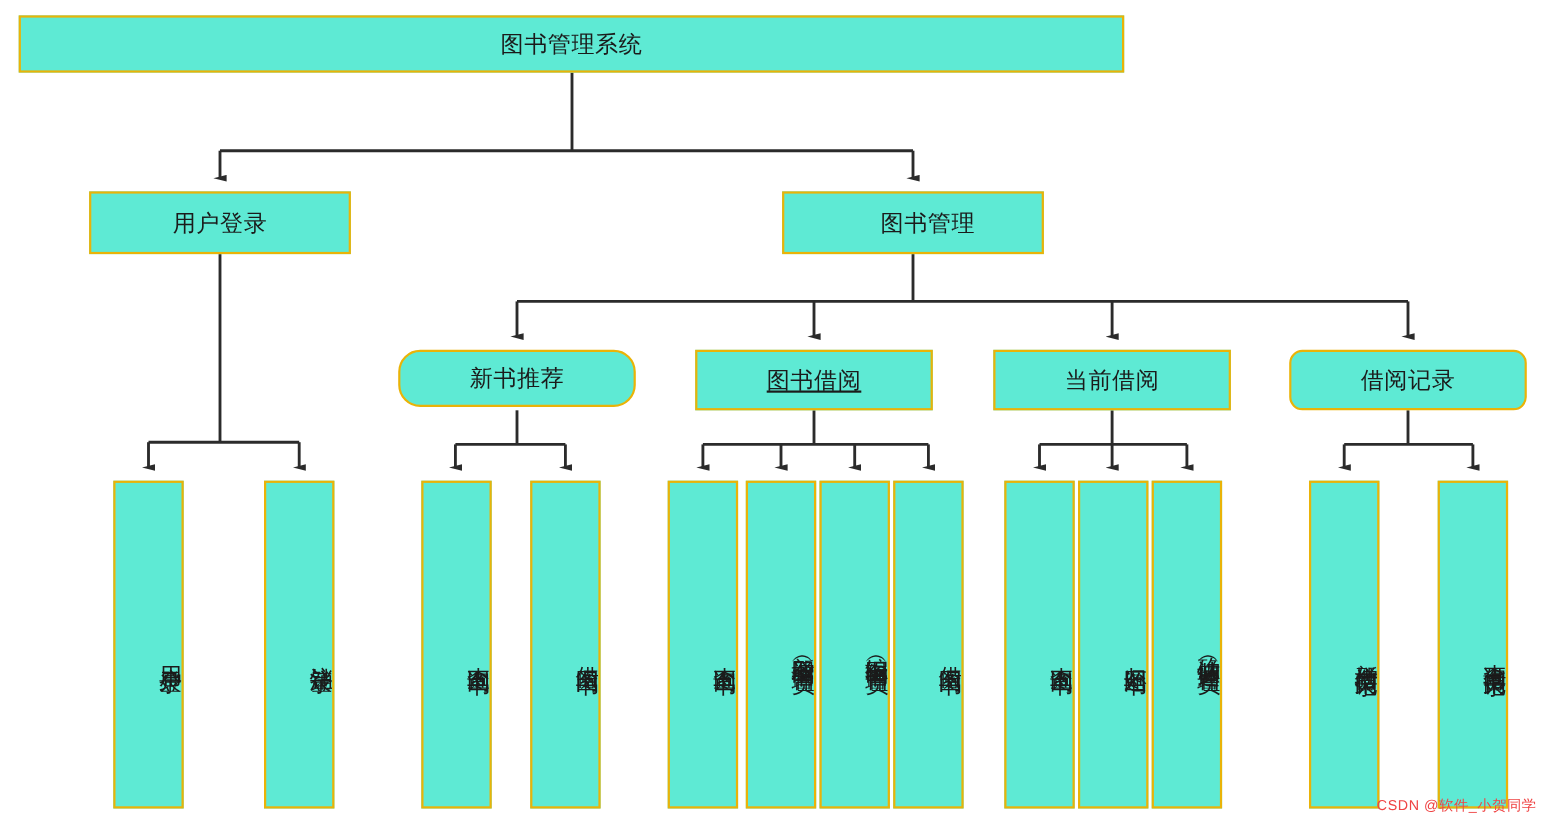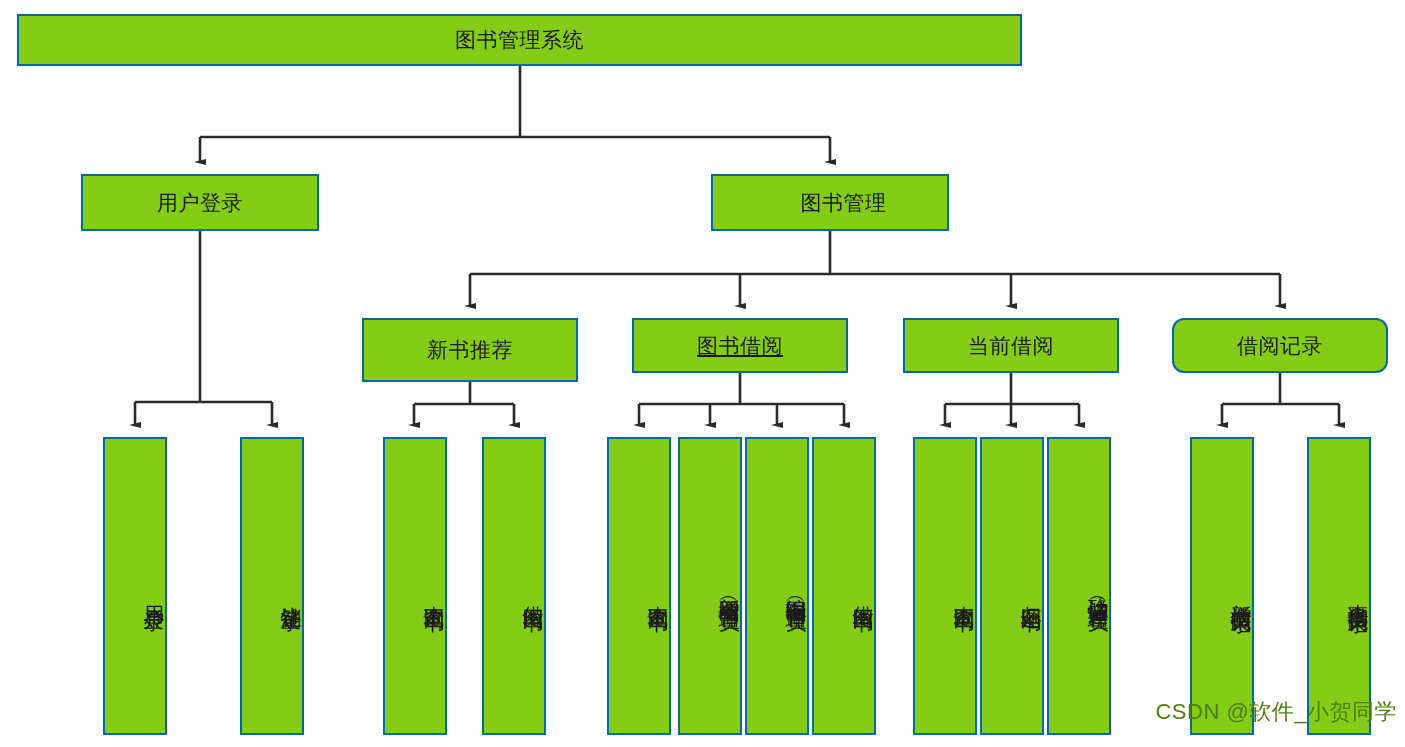--- a/index.html
+++ b/index.html
@@ -16,22 +16,22 @@
   }
   #canvas {
     position: absolute;
     left: 0; top: 0;
     width: 1405px;
     height: 747px;
   }
   .node {
     position: absolute;
     box-sizing: border-box;
-    background: #84cc16;
-    border: 2px solid #0369a1;
+    background: #5eead4;
+    border: 2px solid #eab308;
     display: flex;
     align-items: center;
     justify-content: center;
     color: #1b1b1b;
   }
   .node.h {
     font-size: 21px;
     letter-spacing: 0.5px;
   }
   .node.v {
@@ -48,23 +48,23 @@
     padding-top: 8px;
   }
   .node.v .vtxt {
     display: block;
     writing-mode: vertical-rl;
     text-orientation: upright;
   }
   #watermark {
     position: absolute;
     right: 8px;
-    bottom: 20px;
-    font-size: 22px;
-    color: #4d7c0f;
+    bottom: 6px;
+    font-size: 13px;
+    color: #ef4444;
     white-space: nowrap;
     letter-spacing: 0.5px;
     pointer-events: none;
   }
   svg.edges {
     position: absolute;
     left: 0; top: 0;
     width: 1405px;
     height: 747px;
     pointer-events: none;
@@ -130,21 +130,21 @@
   </div>
 
   <div class="node h" style="left:81px; top:174px; width:238px; height:57px;">
     <span>用户登录</span>
   </div>
 
   <div class="node h" style="left:711px; top:174px; width:238px; height:57px;padding-left:27px;">
     <span>图书管理</span>
   </div>
 
-  <div class="node h" style="left:362px; top:318px; width:216px; height:64px;">
+  <div class="node h" style="left:362px; top:318px; width:216px; height:52px;border-radius:20px;">
     <span>新书推荐</span>
   </div>
 
   <div class="node h" style="left:632px; top:318px; width:216px; height:55px;text-decoration:underline;">
     <span>图书借阅</span>
   </div>
 
   <div class="node h" style="left:903px; top:318px; width:216px; height:55px;">
     <span>当前借阅</span>
   </div>

